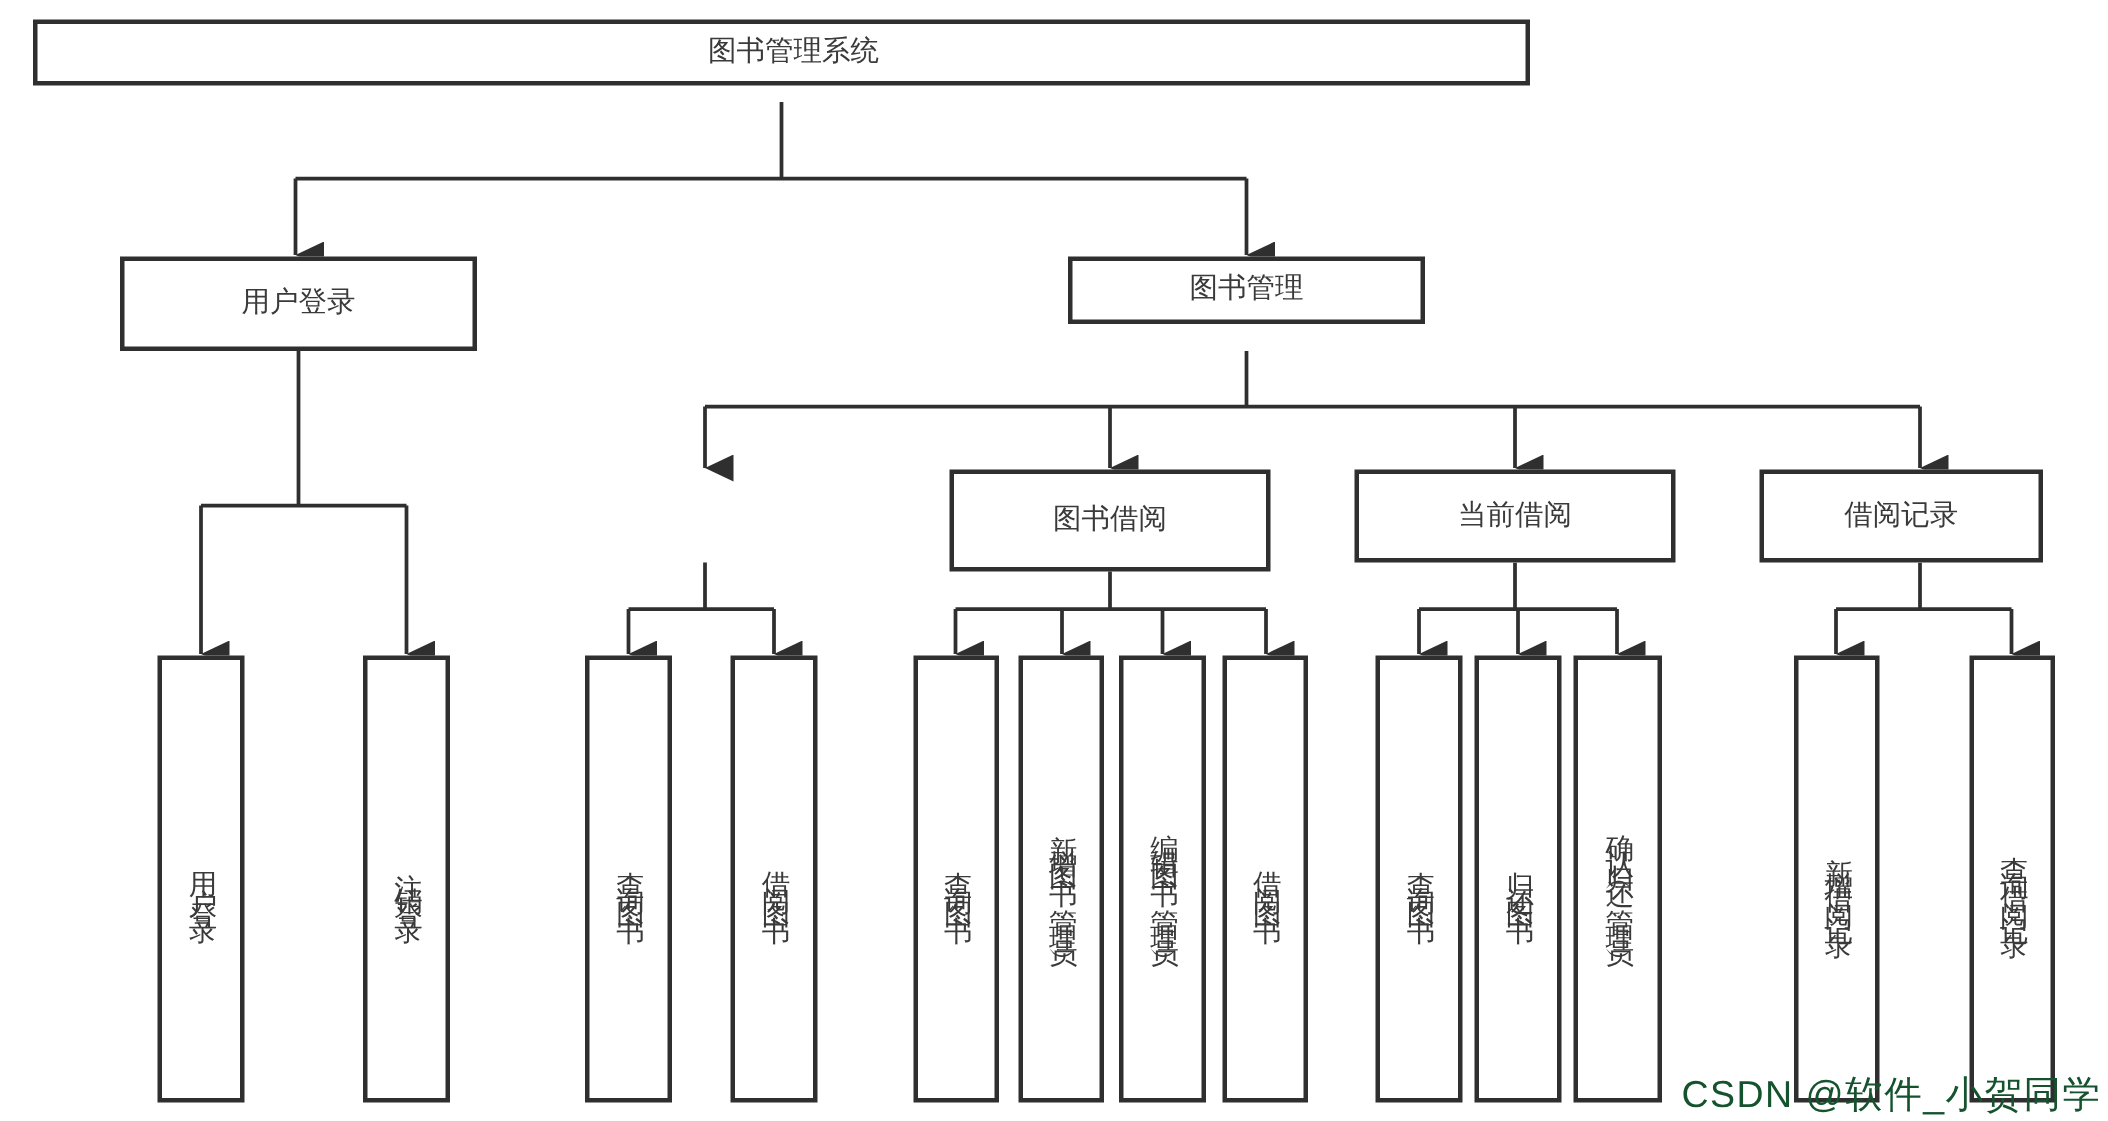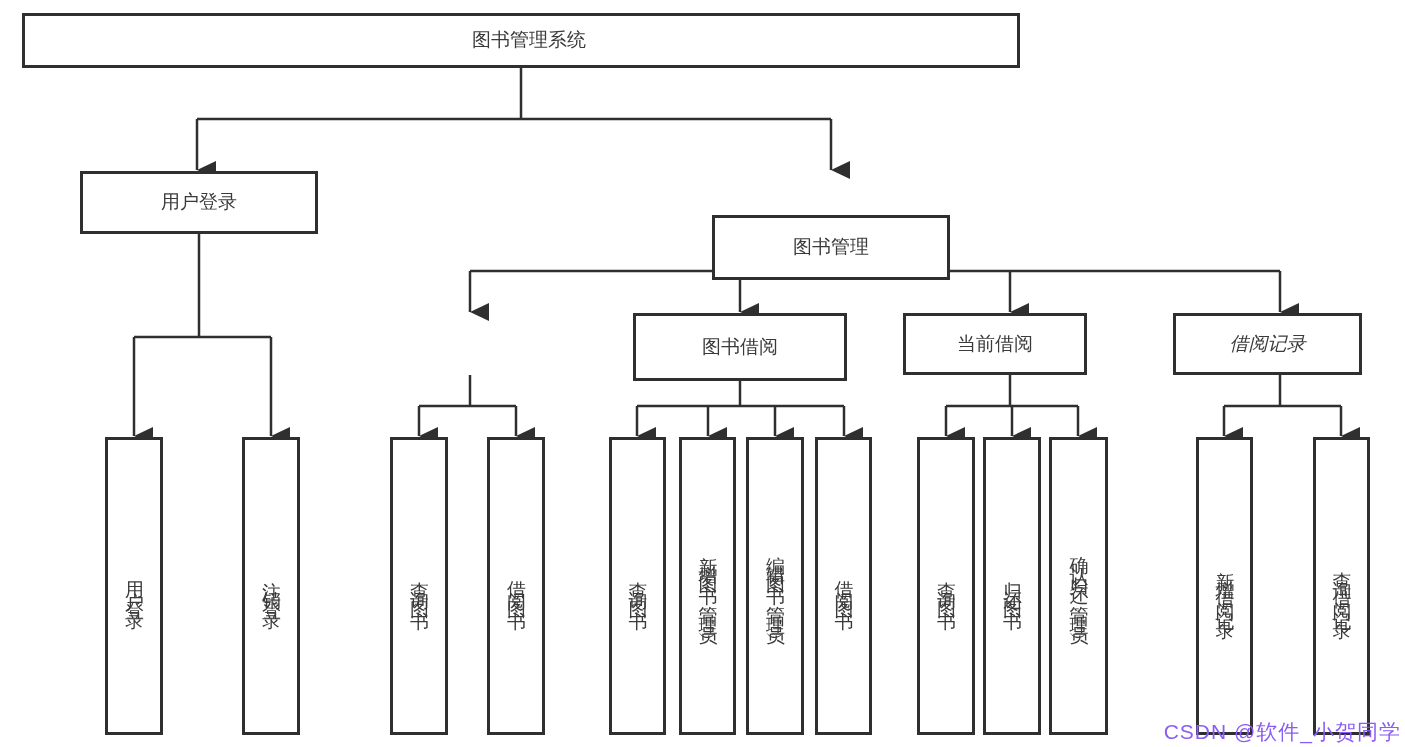--- a/index.html
+++ b/index.html
@@ -30,47 +30,47 @@
     text-align: center;
     line-height: 1.2;
   }
   .node.v {
     writing-mode: vertical-rl;
     letter-spacing: 10px;
     font-size: 19px;
     padding: 8px 0;
   }
   
-  .n-root        { left: 22px;   top: 13px;  width: 998px; height: 55px; padding-left: 16px; }
+  .n-root        { left: 22px;   top: 13px;  width: 998px; height: 44px; padding-left: 16px; }
   .n-user-login  { left: 80px;   top: 171px; width: 238px; height: 63px; }
-  .n-book-mgmt   { left: 712px;  top: 171px; width: 238px; height: 65px; margin-top: 44px; }
+  .n-book-mgmt   { left: 712px;  top: 171px; width: 238px; height: 45px; }
   .n-rec         { left: 363px;  top: 313px; width: 214px; height: 62px; }
   .n-bb          { left: 633px;  top: 313px; width: 214px; height: 68px; }
-  .n-cb          { left: 903px;  top: 313px; width: 184px; height: 62px; text-align: center; }
-  .n-br          { left: 1173px; top: 313px; width: 189px; height: 62px; font-style: italic; }
+  .n-cb          { left: 903px;  top: 313px; width: 214px; height: 62px; text-align: center; }
+  .n-br          { left: 1173px; top: 313px; width: 189px; height: 62px; }
   
   .l1  { left: 105px;  top: 437px; width: 58px; height: 298px; }
   .l2  { left: 242px;  top: 437px; width: 58px; height: 298px; }
   .l3  { left: 390px;  top: 437px; width: 58px; height: 298px; }
   .l4  { left: 487px;  top: 437px; width: 58px; height: 298px; }
   .l5  { left: 609px;  top: 437px; width: 57px; height: 298px; }
   .l6  { left: 679px;  top: 437px; width: 57px; height: 298px; }
   .l7  { left: 746px;  top: 437px; width: 58px; height: 298px; }
   .l8  { left: 815px;  top: 437px; width: 57px; height: 298px; }
   .l9  { left: 917px;  top: 437px; width: 58px; height: 298px; }
   .l10 { left: 983px;  top: 437px; width: 58px; height: 298px; }
   .l11 { left: 1049px; top: 437px; width: 59px; height: 298px; }
   .l12 { left: 1196px; top: 437px; width: 57px; height: 298px; }
   .l13 { left: 1313px; top: 437px; width: 57px; height: 298px; }
   .watermark {
     position: absolute;
     right: 4px;
     bottom: 1px;
-    font-size: 21px;
-    color: #8b5cf6;
+    font-size: 25px;
+    color: #14532d;
     white-space: nowrap;
     z-index: 10;
     letter-spacing: 1px;
     text-align: center;
   }
 </style>
 </head>
 <body>
 
 <div class="stage">

